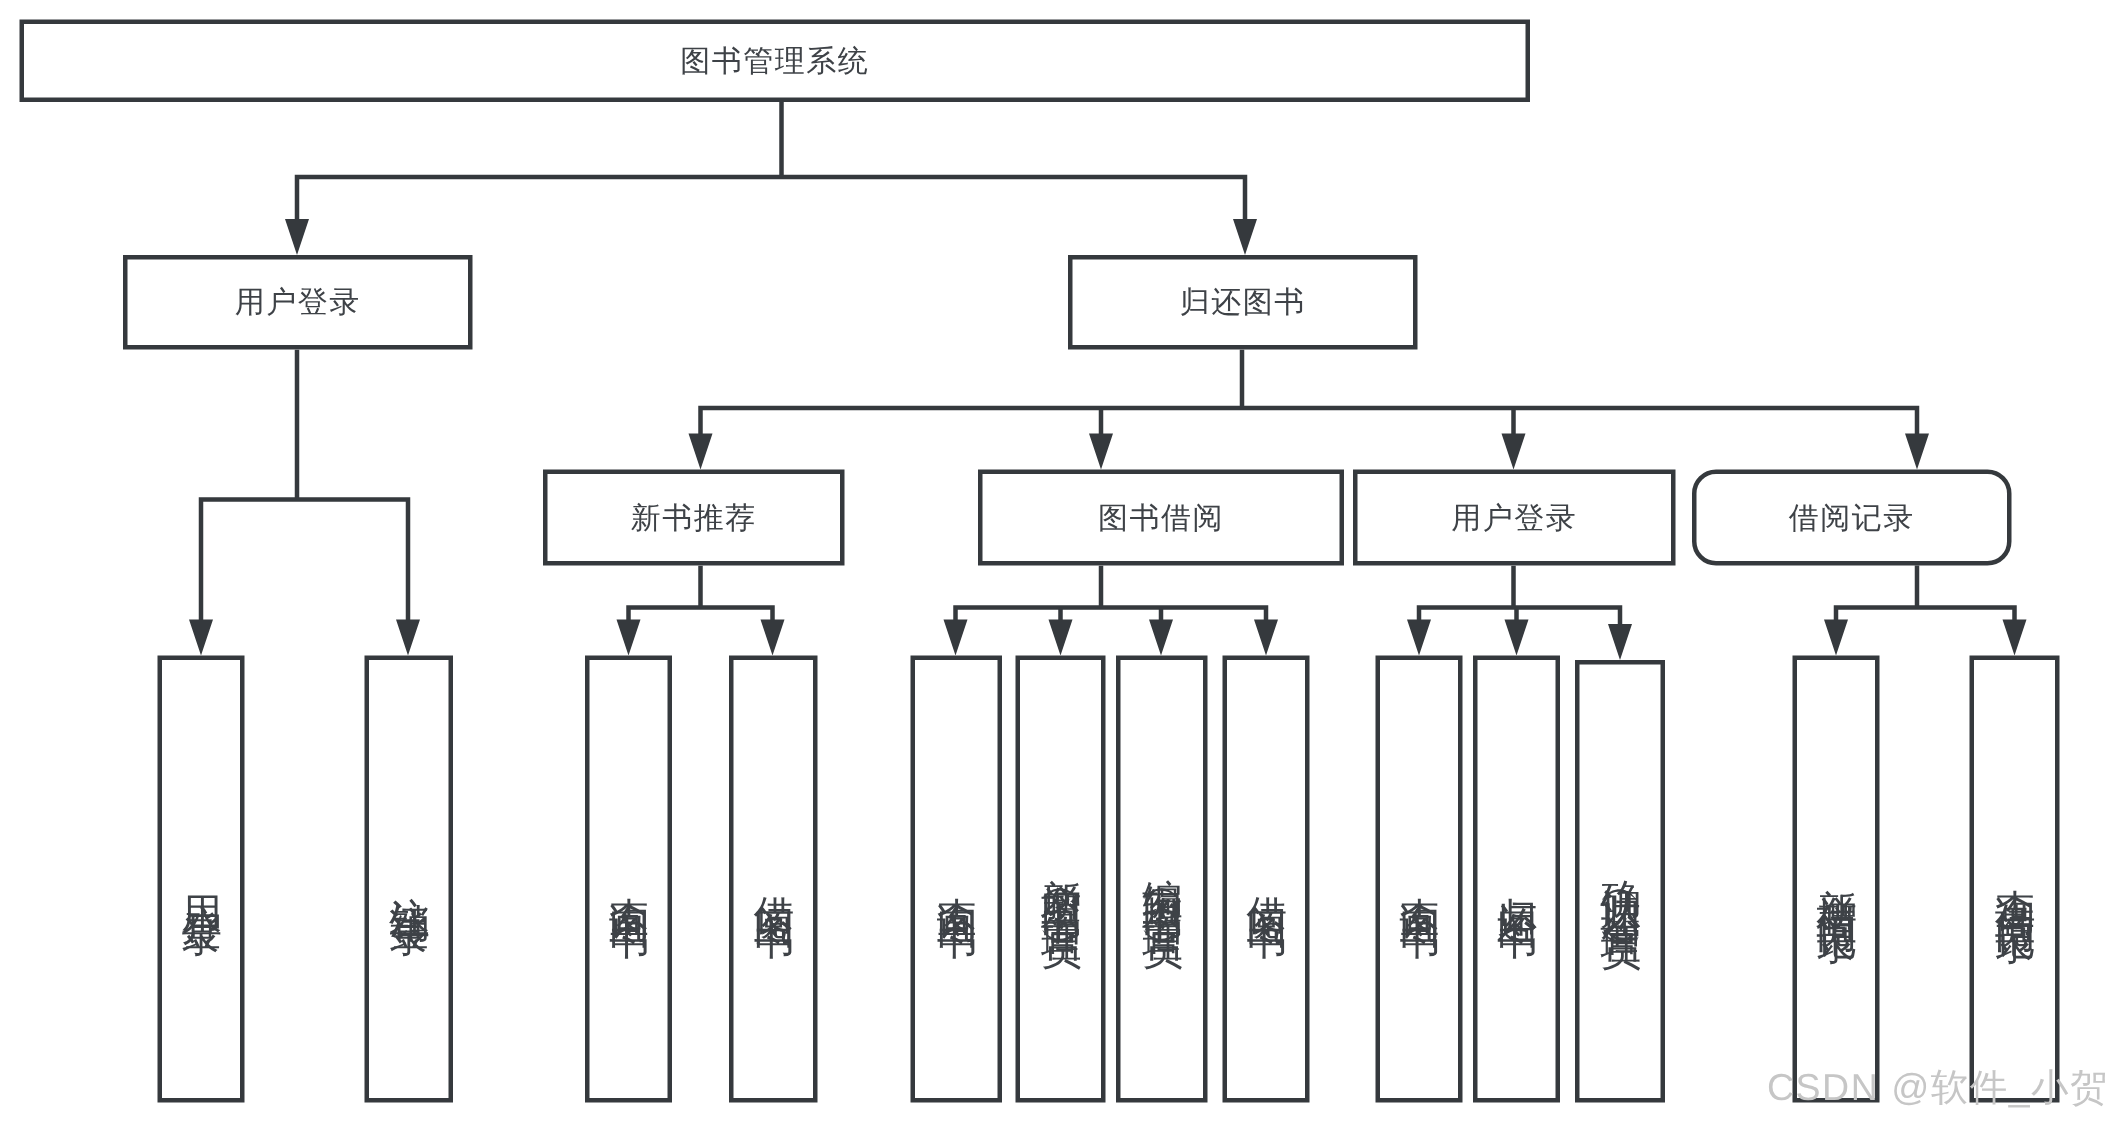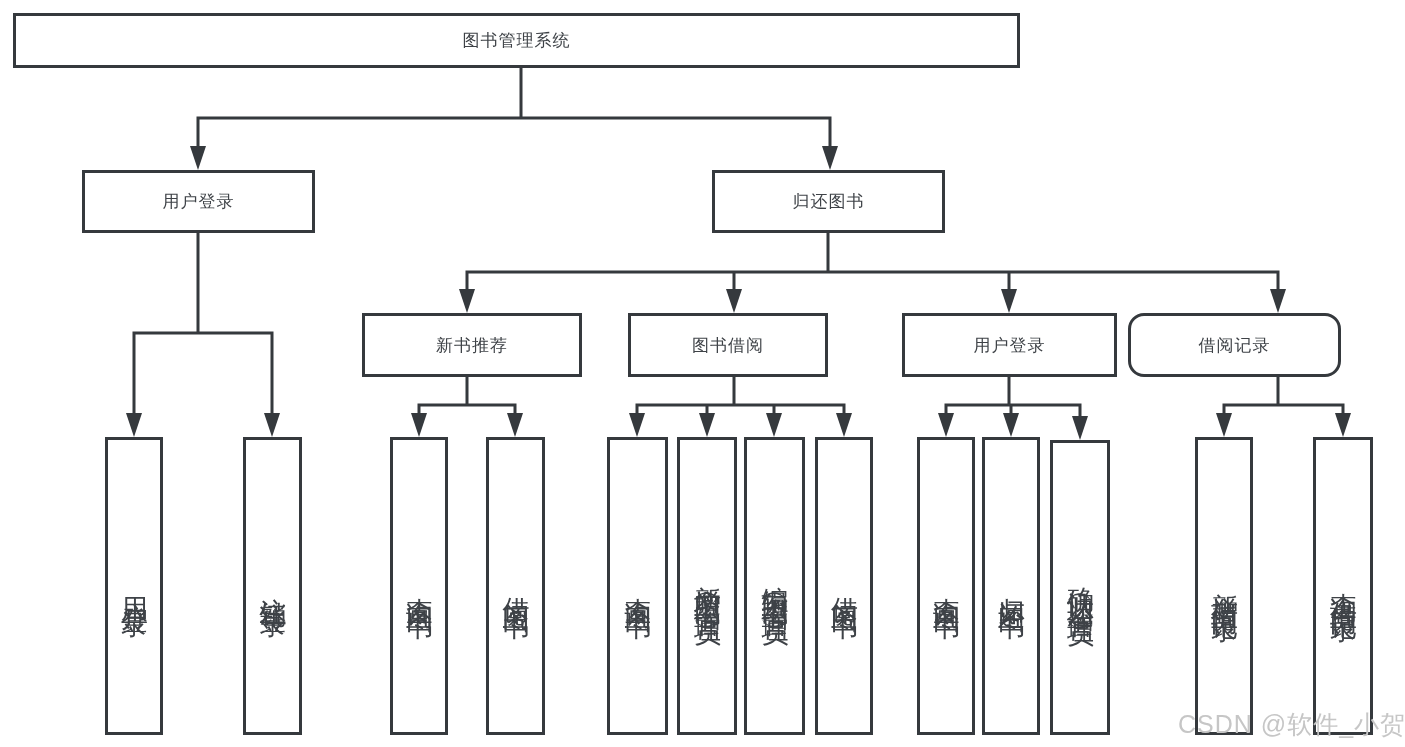--- a/index.html
+++ b/index.html
@@ -20,21 +20,21 @@
   .box {
     position: absolute;
     box-sizing: border-box;
     border: 3px solid #35393d;
     background: #ffffff;
     display: flex;
     align-items: center;
     justify-content: center;
     color: #3e4247;
   }
-  .h-label { font-size: 17px; letter-spacing: 1px; white-space: nowrap; }
+  .h-label { font-size: 20px; letter-spacing: 1px; white-space: nowrap; }
   .v-label {
     writing-mode: vertical-rl;
     text-orientation: mixed;
     font-size: 27px;
     letter-spacing: 5px;
     line-height: 1;
   }
   .watermark {
     position: absolute;
     left: 1178px;
@@ -70,22 +70,22 @@
       <path d="M938 413 L954 413 L946 437 Z M1003 413 L1019 413 L1011 437 Z M1072 416 L1088 416 L1080 440 Z"></path>
       <path d="M1216 413 L1232 413 L1224 437 Z M1335 413 L1351 413 L1343 437 Z"></path>
     </g>
   </svg>
 
   <div class="box h-label" style="left:13px; top:13px; width:1007px; height:55px;">图书管理系统</div>
 
   <div class="box h-label" style="left:82px; top:170px; width:233px; height:63px;">用户登录</div>
   <div class="box h-label" style="left:712px; top:170px; width:233px; height:63px;">归还图书</div>
 
-  <div class="box h-label" style="left:362px; top:313px; width:220px; height:64px;">新书推荐</div>
-  <div class="box h-label" style="left:628px; top:313px; width:200px; height:64px;">图书借阅</div>
+  <div class="box h-label" style="left:362px; top:313px; width:201px; height:64px;">新书推荐</div>
+  <div class="box h-label" style="left:652px; top:313px; width:244px; height:64px;">图书借阅</div>
   <div class="box h-label" style="left:902px; top:313px; width:215px; height:64px;">用户登录</div>
   <div class="box h-label" style="left:1128px; top:313px; width:213px; height:64px;border-radius:16px;">借阅记录</div>
 
   <div class="box v-label" style="left:105px; top:437px; width:58px; height:298px;">用户登录</div>
   <div class="box v-label" style="left:243px; top:437px; width:59px; height:298px;">注销登录</div>
 
   <div class="box v-label" style="left:390px; top:437px; width:58px; height:298px;">查询图书</div>
   <div class="box v-label" style="left:486px; top:437px; width:59px; height:298px;">借阅图书</div>
 
   <div class="box v-label" style="left:607px; top:437px; width:61px; height:298px;">查询图书</div>

